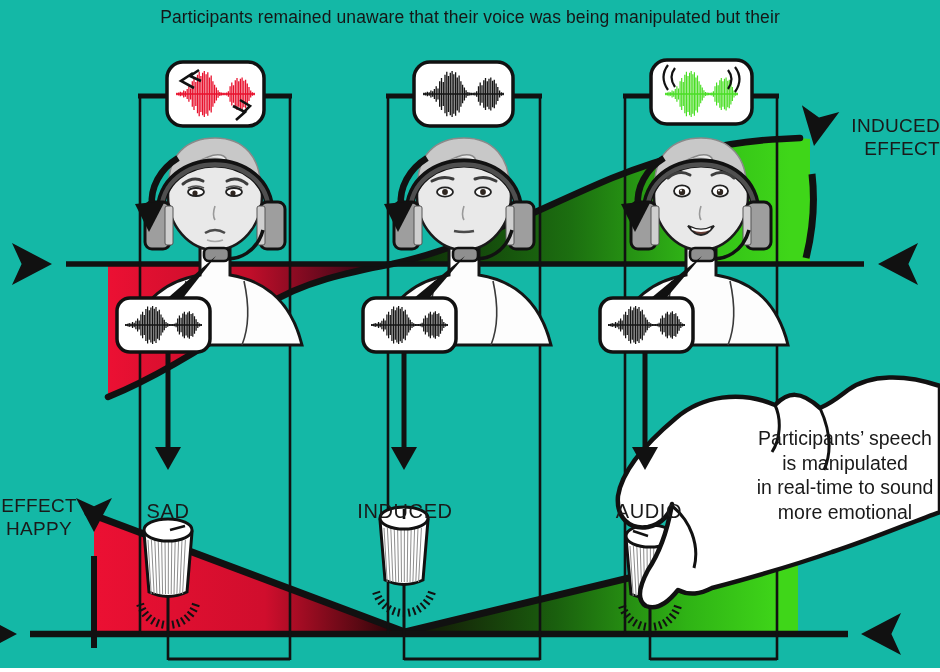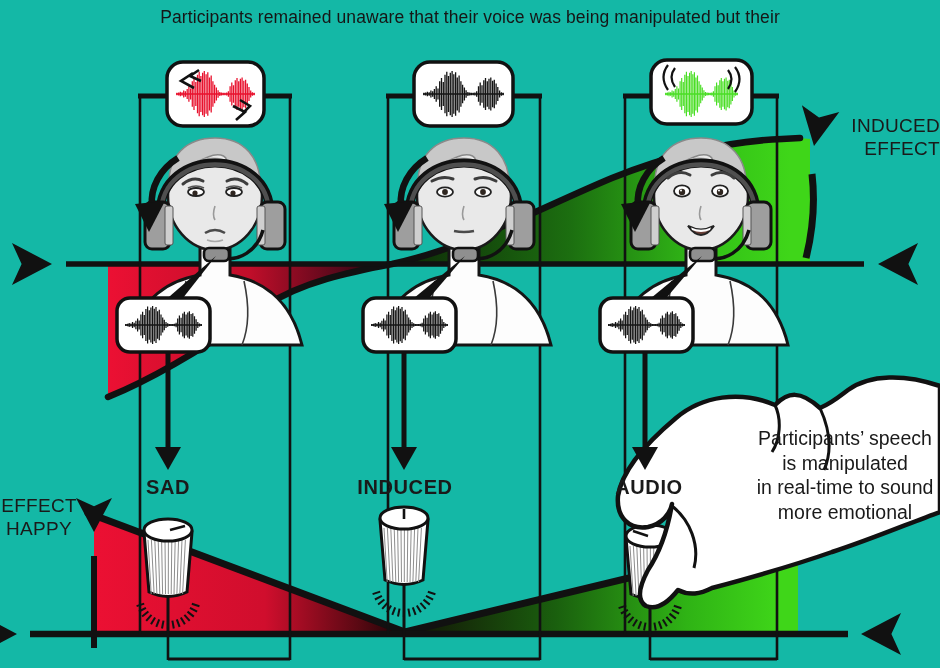--- a/index.html
+++ b/index.html
@@ -2,21 +2,21 @@
 <html><head>
 <meta charset="utf-8">
 <style>
   html,body{margin:0;padding:0;background:#fff;}
   #stage{position:relative;width:940px;height:668px;background:#14b8a6;overflow:hidden;
          font-family:"Liberation Sans",sans-serif;color:#141414;}
   #canvas{position:absolute;left:0;top:0;width:940px;height:672px;}
   .txt{position:absolute;z-index:10;}
   #title{left:0;top:6px;width:940px;text-align:center;font-size:17.5px;line-height:23px;
          font-weight:500;letter-spacing:.1px;color:#161616;}
-  .cond-label{transform:translateX(-50%);font-size:20px;font-weight:700;letter-spacing:.6px;color:#1a1a1a;white-space:nowrap;}
+  .cond-label{transform:translateX(-50%);font-size:20px;font-weight:400;letter-spacing:.6px;color:#1a1a1a;white-space:nowrap;margin-top:24px;}
   #audio-effect{left:0;top:495px;width:78px;text-align:center;font-size:19px;line-height:22.5px;letter-spacing:.3px;color:#1a1a1a;}
   #induced-emotion{left:832px;top:114px;width:108px;text-align:right;font-size:19px;line-height:23px;letter-spacing:.3px;color:#1a1a1a;}
   #hand-note{left:748px;top:426px;width:194px;text-align:center;font-size:19.5px;line-height:24.5px;color:#1a1a1a;}
   #hand-note span{display:block;white-space:nowrap;}
 </style>
 </head>
 <body>
 
 <div id="stage">
   <div id="canvas"><svg width="940" height="672" viewBox="0 0 940 672" xmlns="http://www.w3.org/2000/svg">

